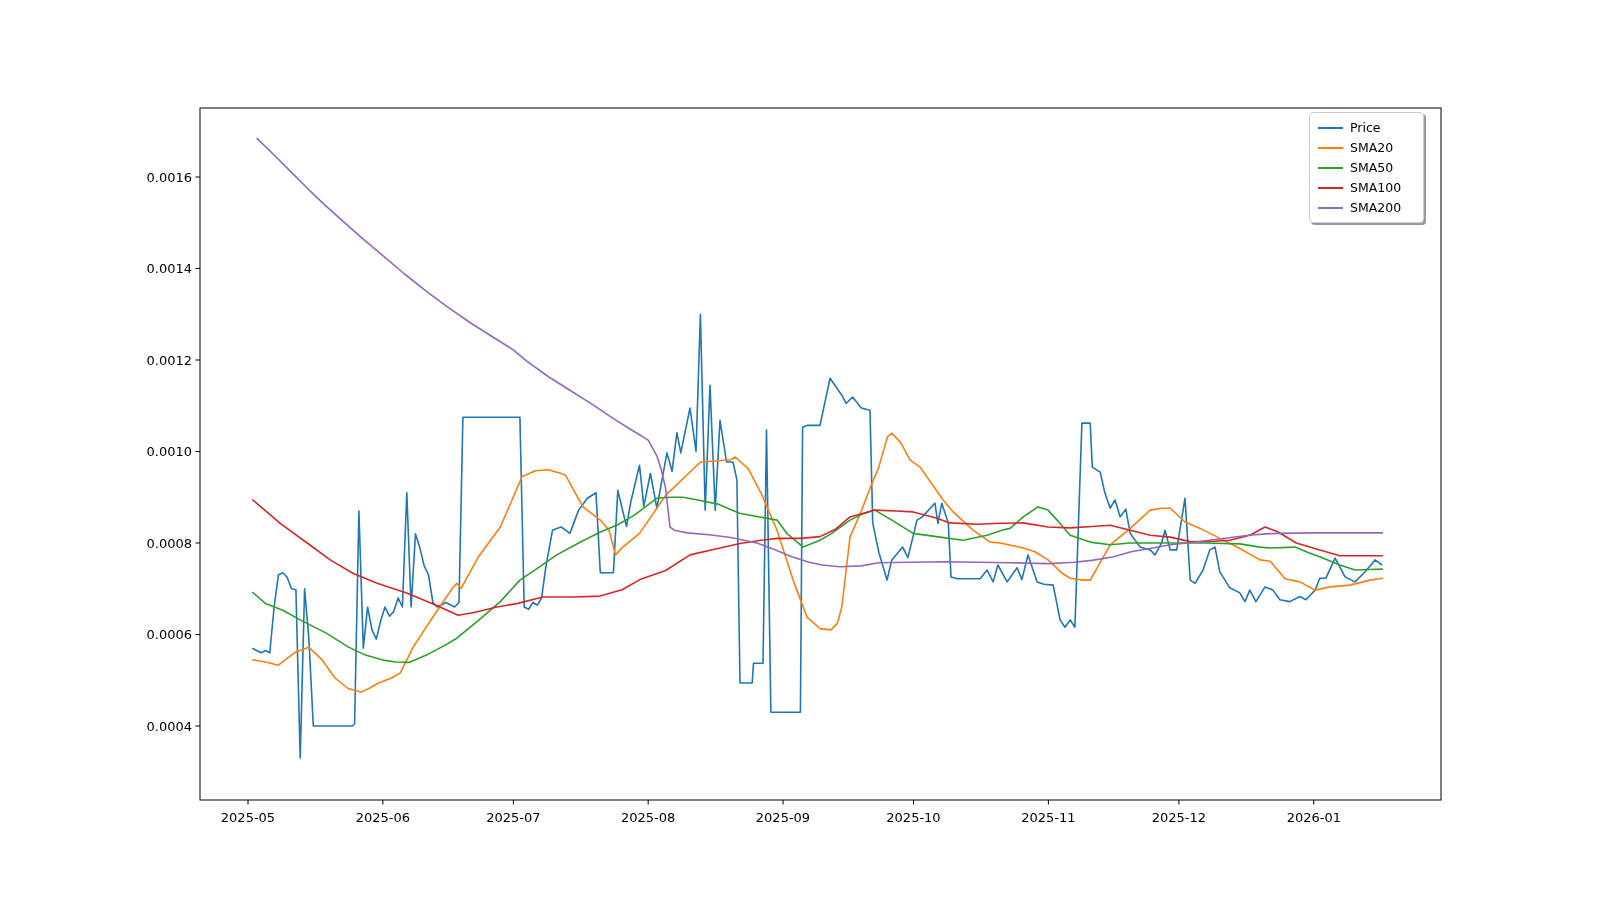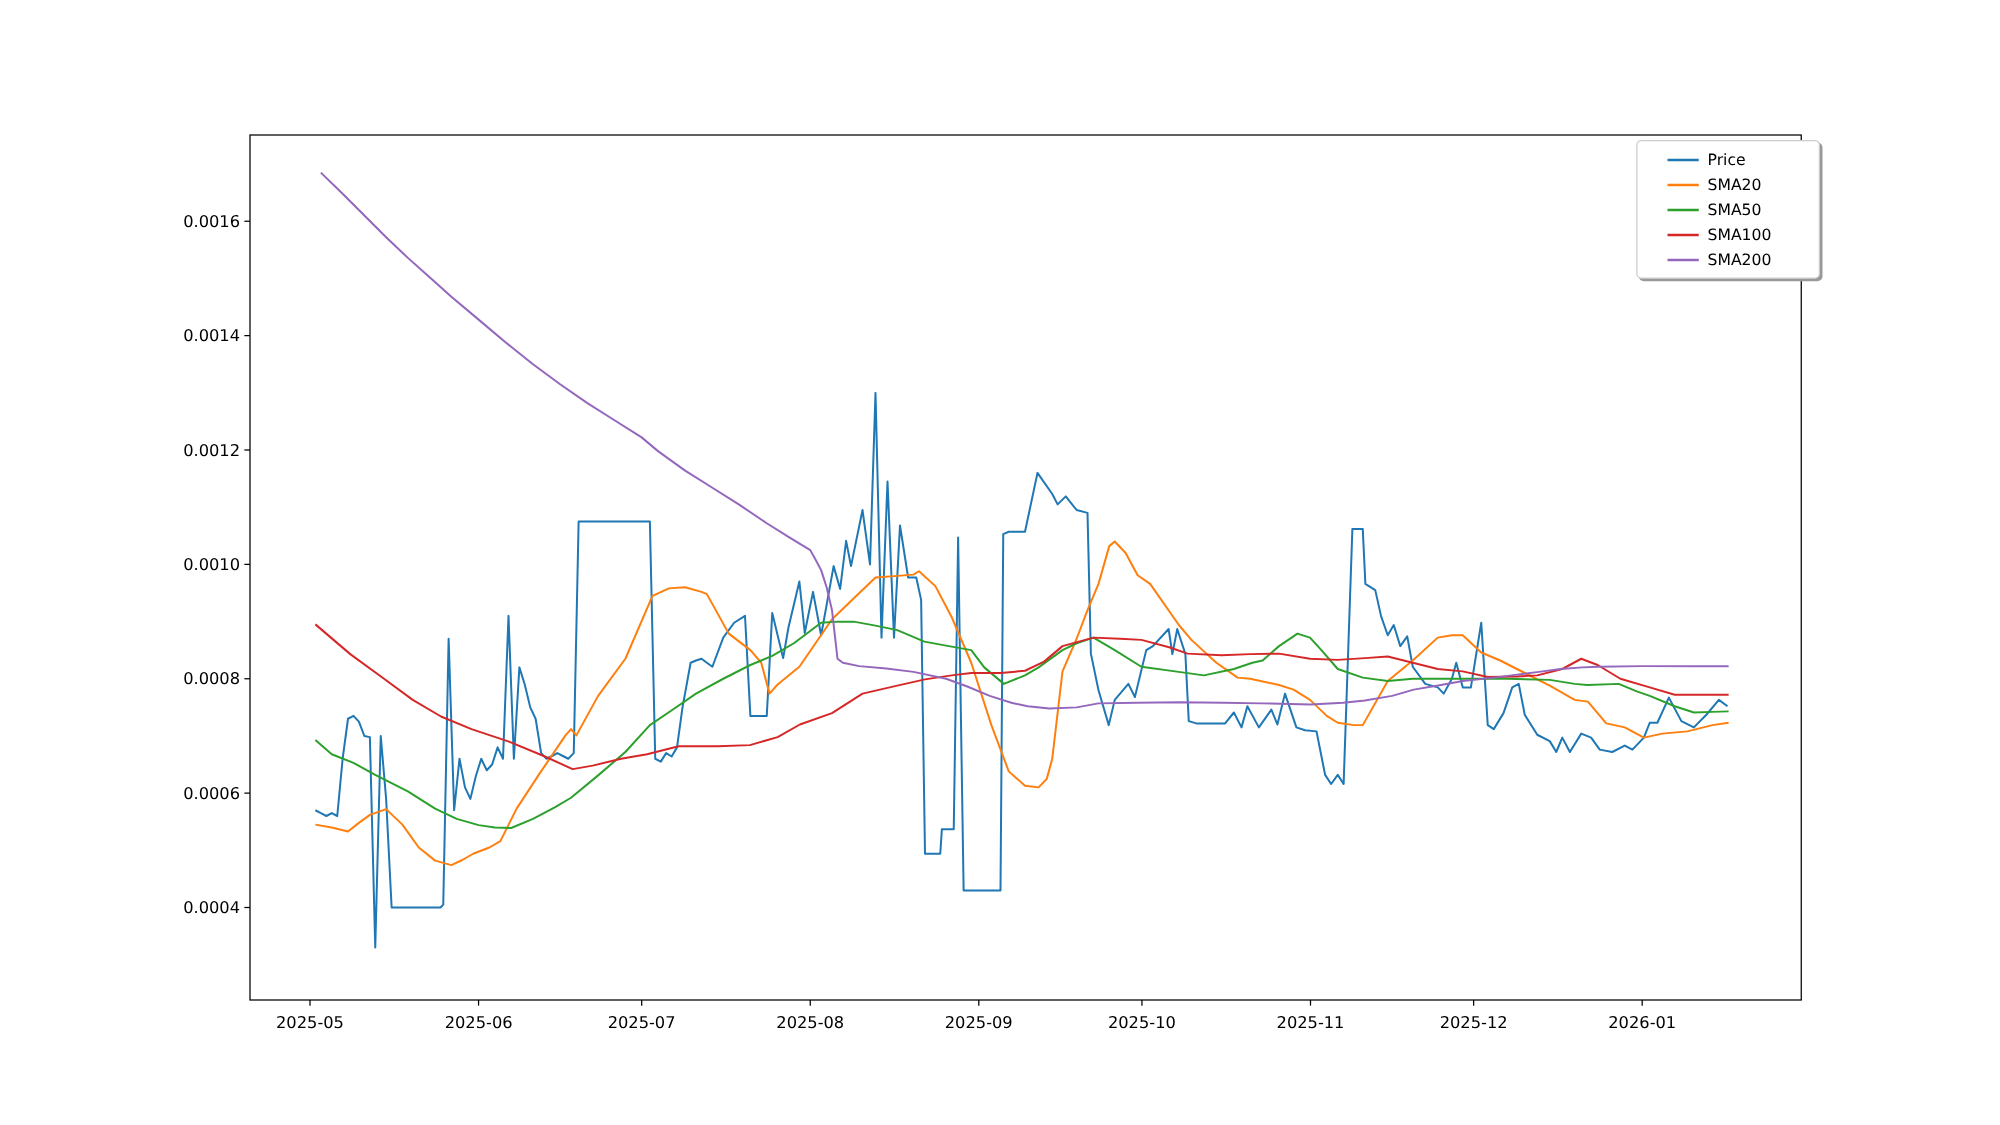--- a/index.html
+++ b/index.html
@@ -4,21 +4,21 @@
 <style>
   html,body{margin:0;padding:0;background:#ffffff;}
   body{width:1600px;height:900px;overflow:hidden;font-family:"DejaVu Sans",sans-serif;}
   .figure{position:relative;width:1600px;height:900px;background:#ffffff;}
   #plot-svg{position:absolute;left:0;top:0;}
   .plot-border{fill:none;stroke:#000000;stroke-width:1;}
   .tick-label{font-size:13px;fill:#000000;}
   .tick-mark{stroke:#000000;stroke-width:1;}
   .legend{position:absolute;left:1309px;top:112px;width:97px;background:#ffffff;
           border:1px solid #cccccc;border-radius:4px;box-shadow:2px 2px 0 #999999;
-          padding:7px 24px;display:flex;flex-direction:column;gap:5px;}
+          padding:7px 8px;display:flex;flex-direction:column;gap:5px;}
   .legend-row{display:flex;align-items:center;gap:7px;height:15px;}
   .swatch{display:inline-block;width:25px;height:0;border-top:2px solid #000000;}
   .legend-label{font-size:12.5px;color:#000000;line-height:15px;white-space:nowrap;}
 </style>
 </head>
 <body>
 
 <div class="figure">
   <svg id="plot-svg" width="1600" height="900" viewBox="0 0 1600 900">
     <rect class="plot-border" x="200" y="108" width="1241" height="692"></rect>

